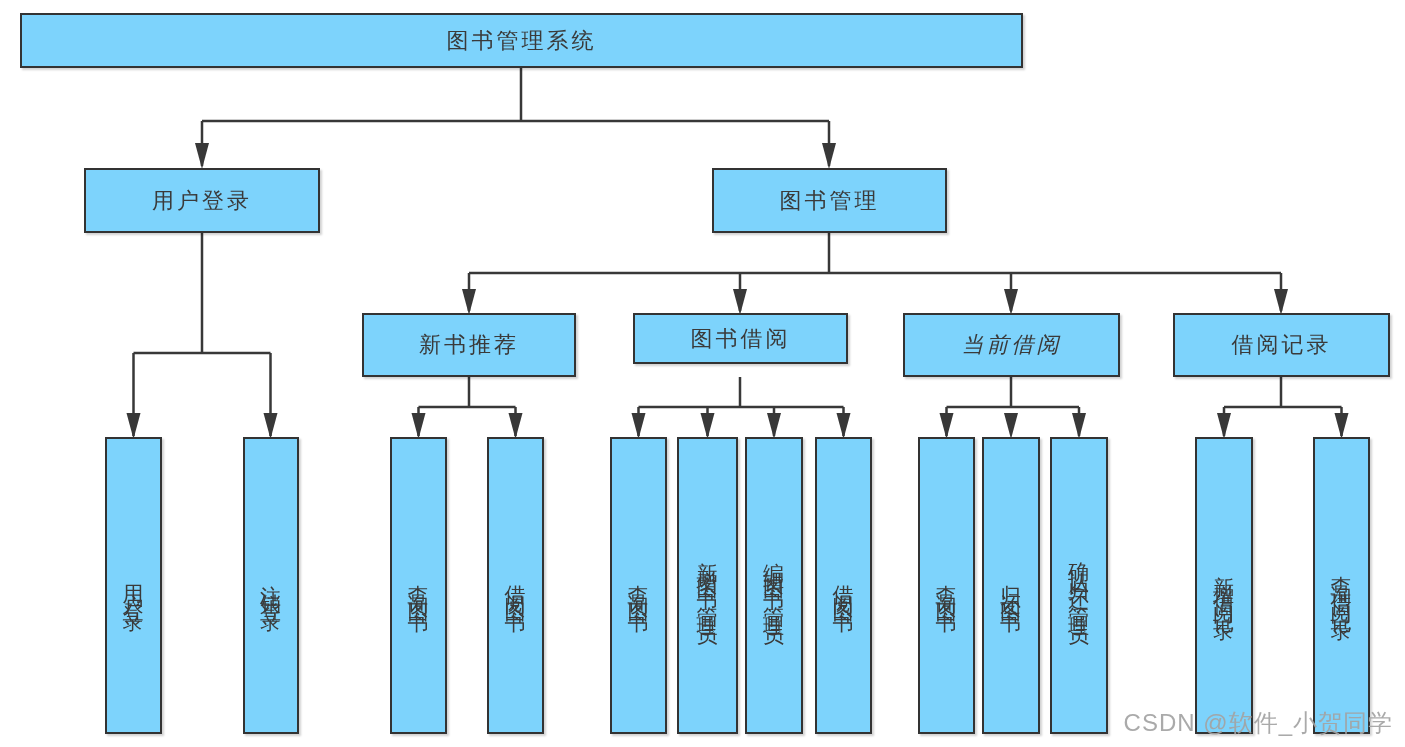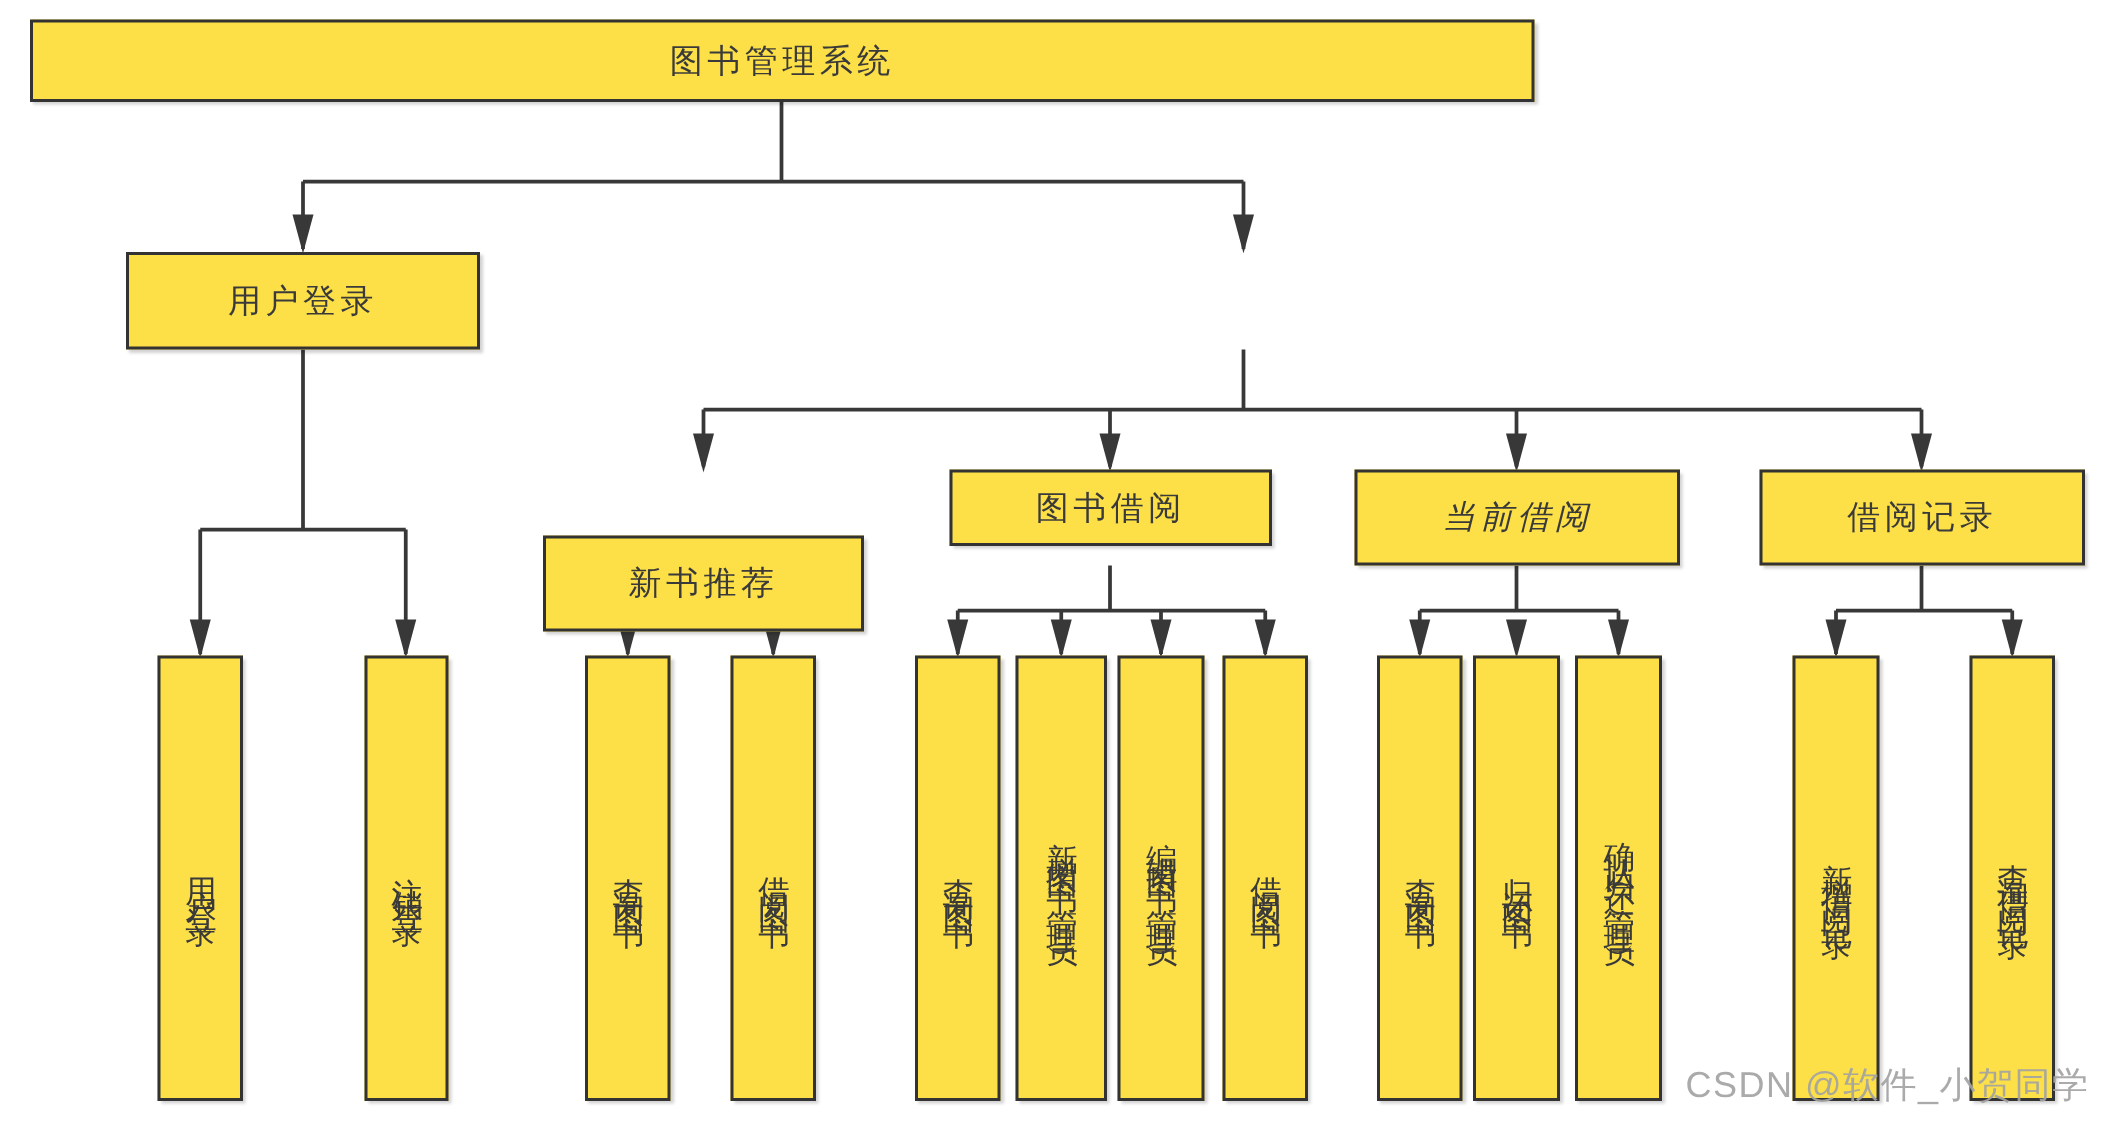--- a/index.html
+++ b/index.html
@@ -2,38 +2,38 @@
 <html><head>
 <meta charset="utf-8">
 <style>
   html,body{margin:0;padding:0;background:#ffffff;}
   .canvas{
     position:relative;width:1405px;height:747px;background:#ffffff;
     font-family:"Liberation Sans",sans-serif;overflow:hidden;
   }
   .wires{position:absolute;left:0;top:0;z-index:0;}
   .box{
-    position:absolute;background:#fde047;border:2.5px solid #333333;
+    position:absolute;background:#7dd3fc;border:2.5px solid #333333;
     box-sizing:border-box;display:flex;align-items:center;justify-content:center;
     color:#3a3a3a;z-index:1;box-shadow:2px 2px 2px rgba(0,0,0,0.18);
   }
   .h{font-size:22px;letter-spacing:3px;white-space:nowrap;}
   .v{
     writing-mode:vertical-rl;text-orientation:mixed;
     font-size:21px;letter-spacing:9px;line-height:1;
   }
   .watermark{
     position:absolute;right:12px;bottom:8px;z-index:5;
     font-size:24px;color:rgba(163,163,163,0.92);letter-spacing:1px;white-space:nowrap;
   }
   
   #n-root{left:20px;top:13px;width:1003px;height:55px;}
   #n-l2-login{left:84px;top:168px;width:236px;height:65px;}
   #n-l2-mgmt{left:712px;top:168px;width:235px;height:65px;}
-  #n-l3-recommend{left:362px;top:313px;width:214px;height:64px;margin-top:44px;}
+  #n-l3-recommend{left:362px;top:313px;width:214px;height:64px;}
   #n-l3-borrow{left:633px;top:313px;width:215px;height:51px;}
   #n-l3-current{left:903px;top:313px;width:217px;height:64px;font-style:italic;}
   #n-l3-records{left:1173px;top:313px;width:217px;height:64px;}
   .leaf{top:437px;height:297px;}
   #f-userlogin{left:105px;width:57px;}
   #f-logout{left:243px;width:56px;}
   #f-query-rec{left:390px;width:57px;}
   #f-borrow-rec{left:487px;width:57px;}
   #f-query-bor{left:610px;width:57px;}
   #f-addbook{left:677px;width:61px;}
@@ -86,20 +86,21 @@
       <polygon points="1004,413 1018,413 1011,439"></polygon>
       <polygon points="1072,413 1086,413 1079,439"></polygon>
       <polygon points="1217,413 1231,413 1224,439"></polygon>
       <polygon points="1334.5,413 1348.5,413 1341.5,439"></polygon>
     </g>
   </svg>
 
   <div id="n-root" class="box h">图书管理系统</div>
 
   <div id="n-l2-login" class="box h">用户登录</div>
+  <div id="n-l2-mgmt" class="box h">图书管理</div>
 
   <div id="n-l3-recommend" class="box h">新书推荐</div>
   <div id="n-l3-borrow" class="box h">图书借阅</div>
   <div id="n-l3-current" class="box h">当前借阅</div>
   <div id="n-l3-records" class="box h">借阅记录</div>
 
   <div id="f-userlogin" class="box v leaf">用户登录</div>
   <div id="f-logout" class="box v leaf">注销登录</div>
 
   <div id="f-query-rec" class="box v leaf">查询图书</div>

